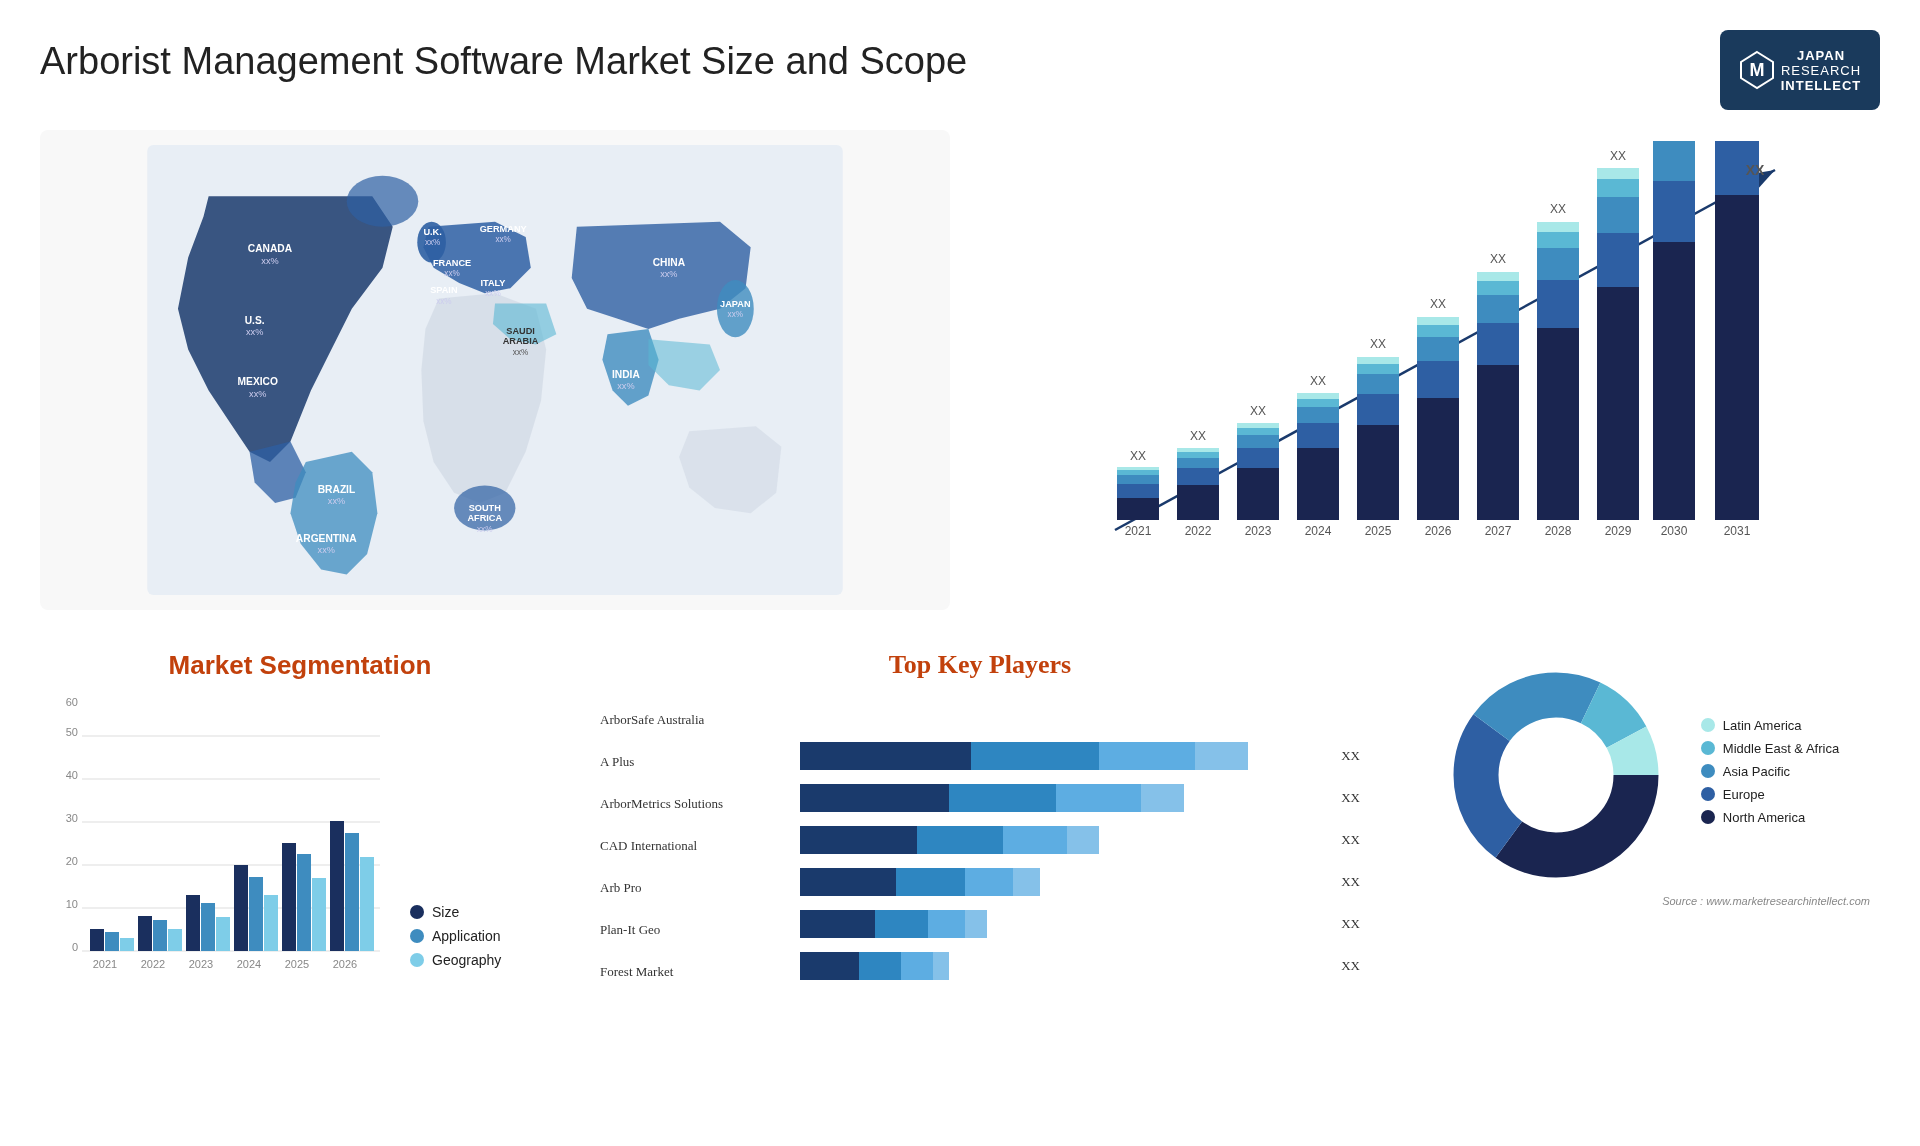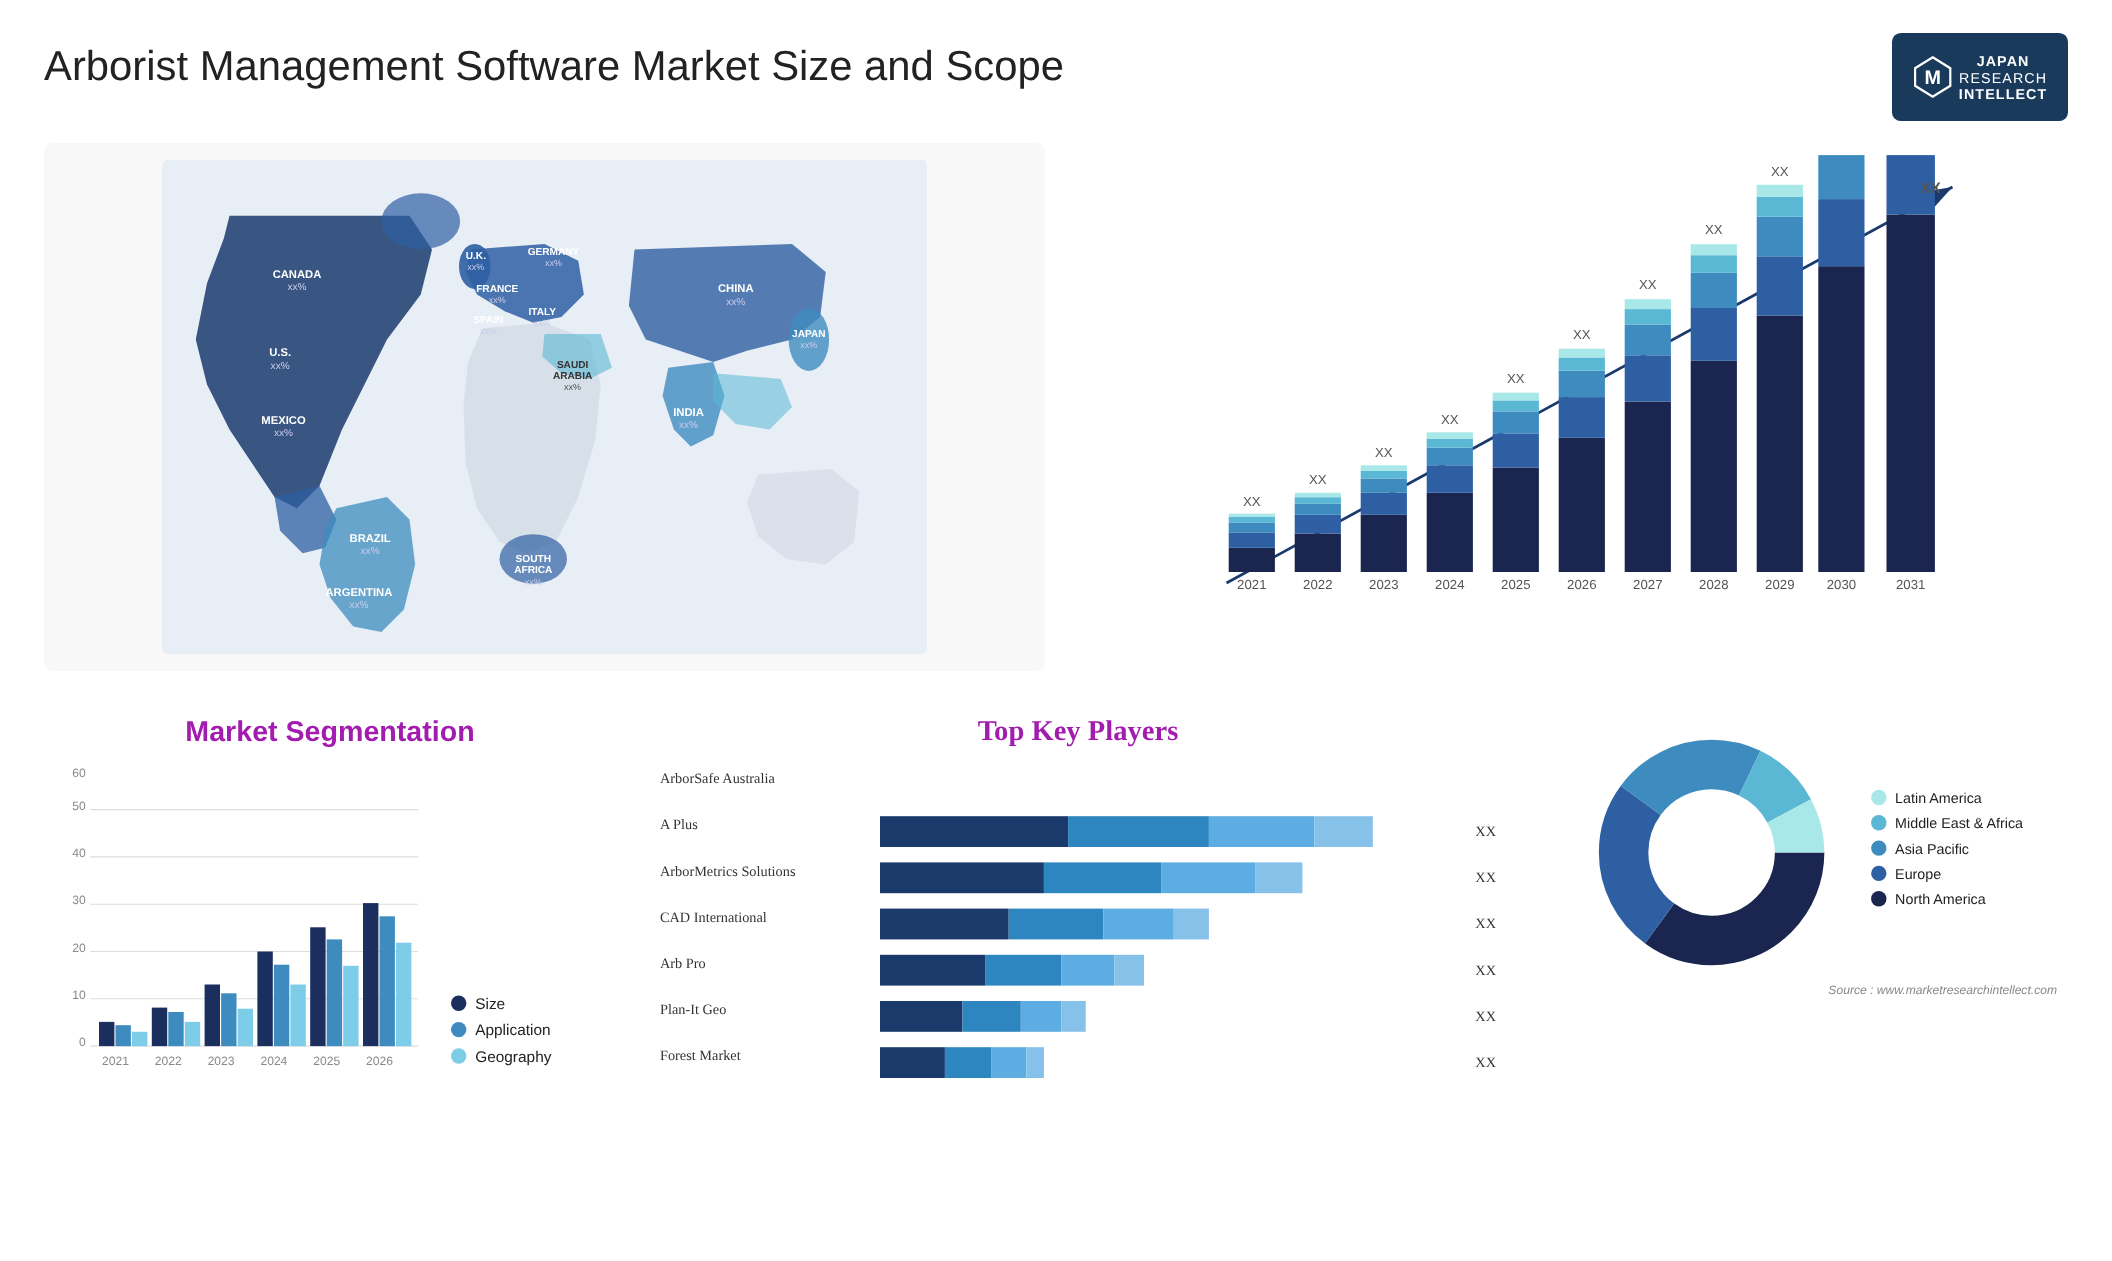--- a/index.html
+++ b/index.html
@@ -74,30 +74,30 @@
     }
     .regional-section {
       flex: 0 0 480px;
       padding: 10px;
     }
     .section-title {
       font-size: 26px;
       font-weight: bold;
       text-align: center;
       margin-bottom: 15px;
-      color: #a21caf;
+      color: #c2410c;
     }
 
     
     .players-chart {
       padding-top: 5px;
     }
     .player-row {
       display: flex;
-      align-items: flex-start;
+      align-items: flex-end;
       margin-bottom: 14px;
     }
     .player-name {
       width: 200px;
       font-size: 13px;
       color: #333;
       flex-shrink: 0;
     }
     .player-bar-container {
       flex: 1;

